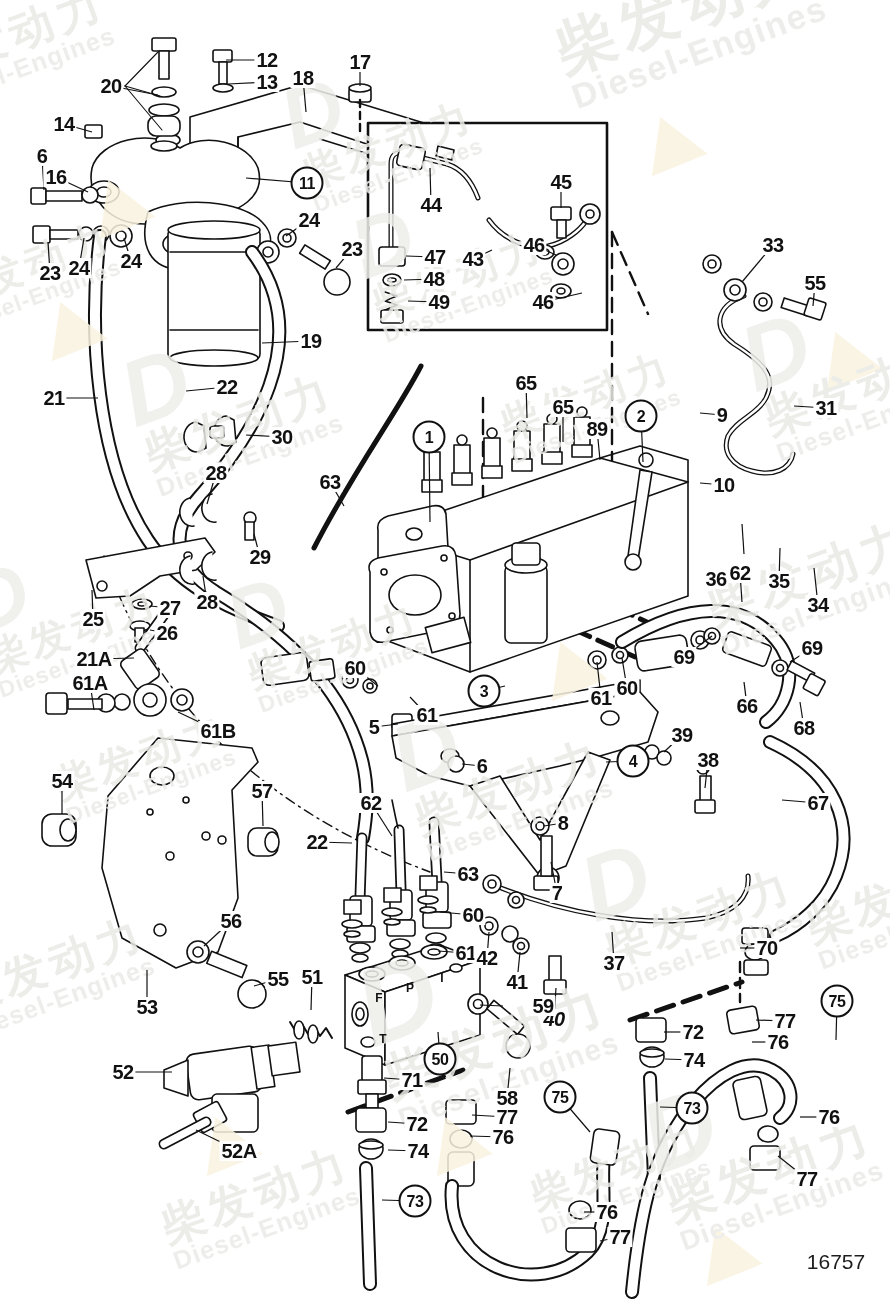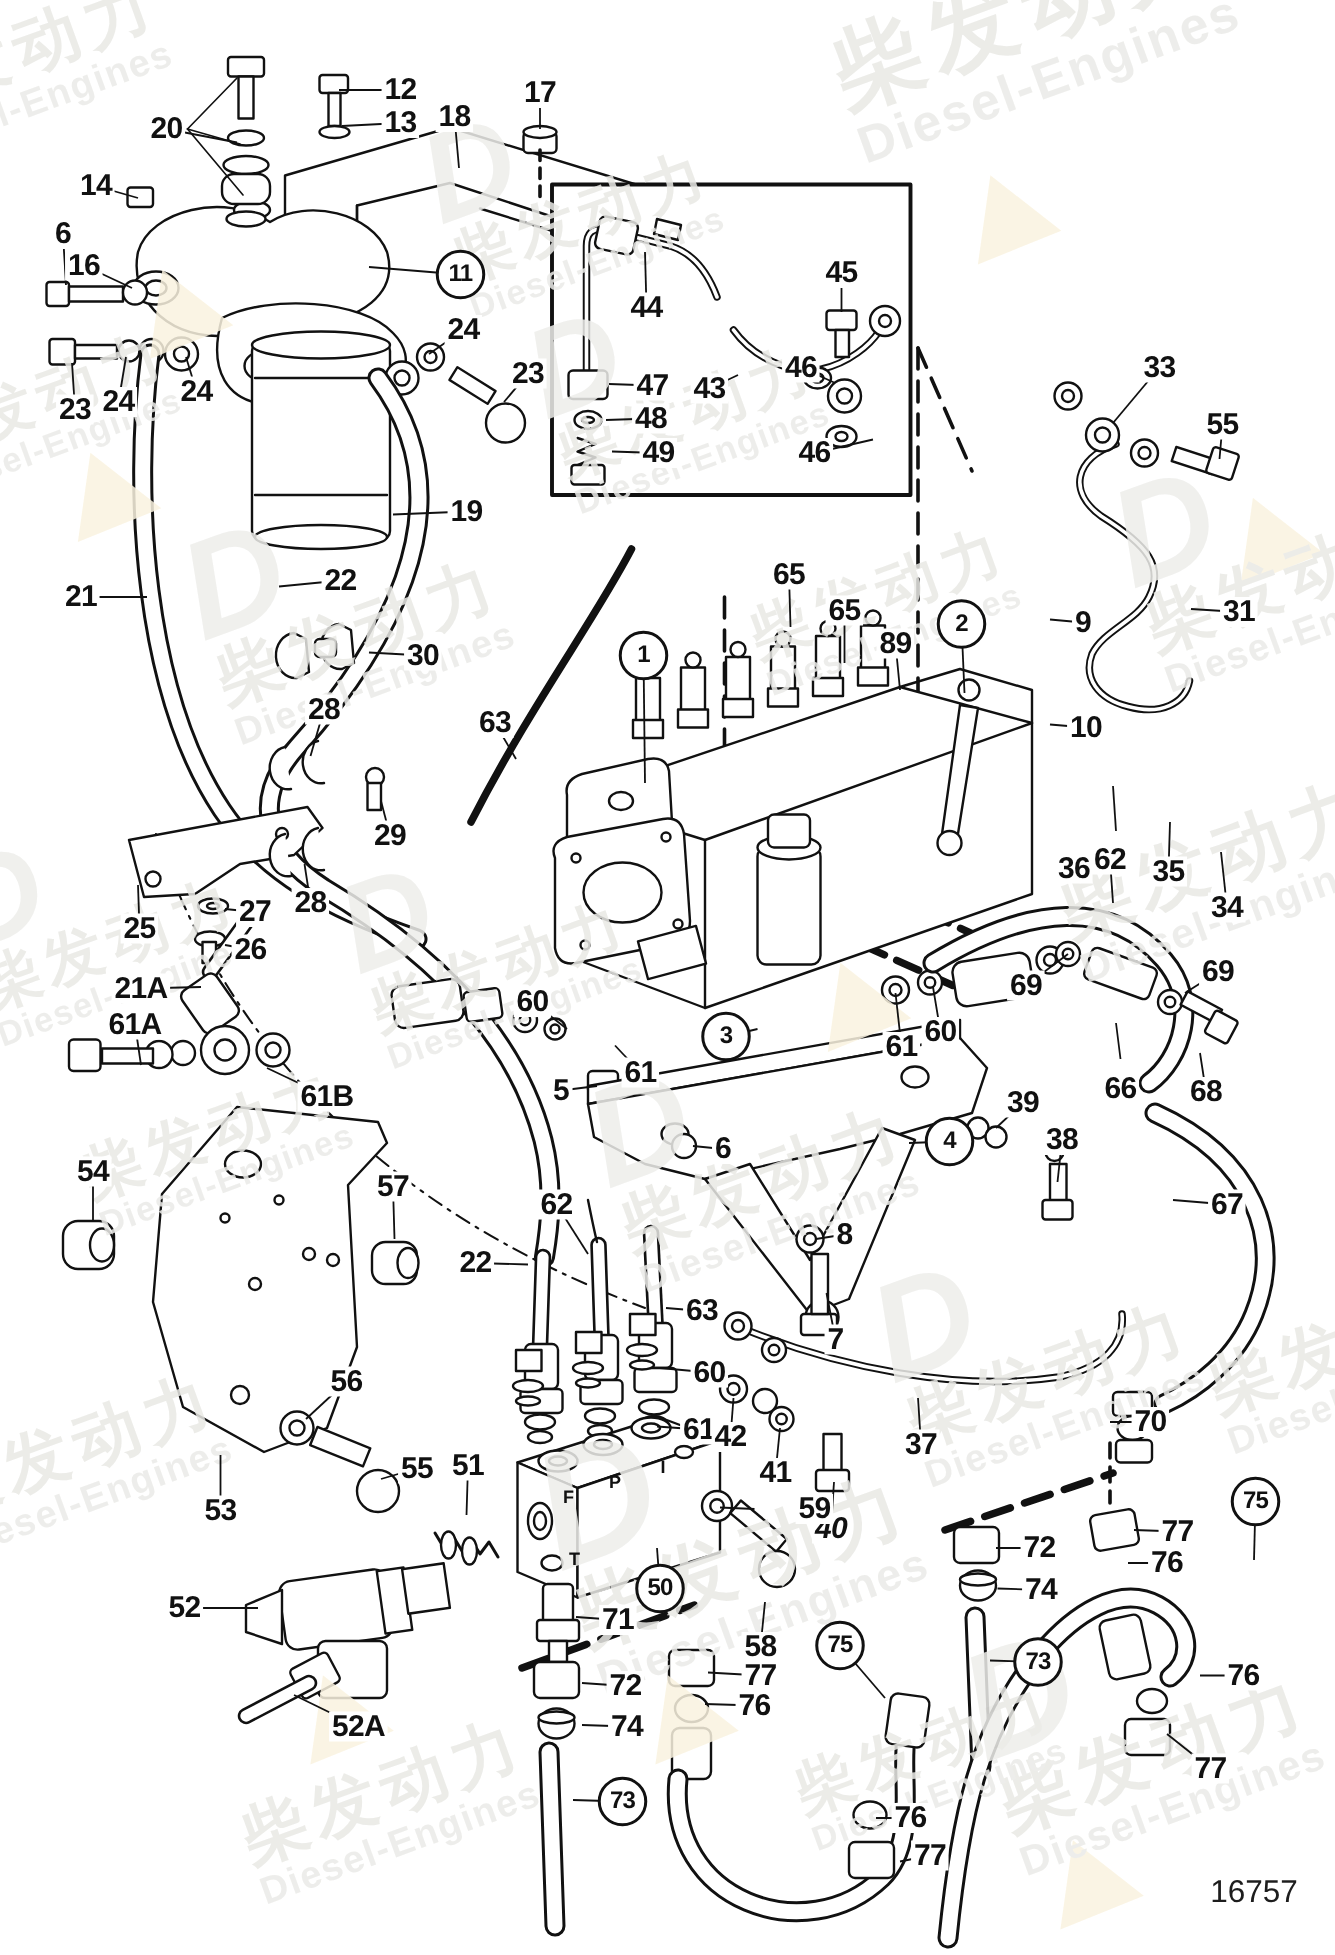--- a/index.html
+++ b/index.html
@@ -686,21 +686,21 @@
       <div class="callout" style="left: 722px; top: 415px;">9</div>
       <div class="callout" style="left: 724px; top: 485px;">10</div>
       <div class="callout" style="left: 716px; top: 554px; margin-top: 25px;">36</div>
       <div class="callout" style="left: 779px; top: 581px;">35</div>
       <div class="callout" style="left: 818px; top: 605px;">34</div>
       <div class="callout" style="left: 740px; top: 573px;">62</div>
       <div class="callout" style="left: 684px; top: 657px;">69</div>
       <div class="callout" style="left: 812px; top: 648px;">69</div>
       <div class="callout" style="left: 627px; top: 688px;">60</div>
       <div class="callout" style="left: 601px; top: 698px;">61</div>
-      <div class="callout" style="left: 747px; top: 706px; margin-top: 20px;">66</div>
+      <div class="callout" style="left: 747px; top: 706px;">66</div>
       <div class="callout" style="left: 804px; top: 728px;">68</div>
       <div class="callout" style="left: 818px; top: 803px;">67</div>
       <div class="callout" style="left: 94px; top: 659px;">21A</div>
       <div class="callout" style="left: 90px; top: 683px;">61A</div>
       <div class="callout" style="left: 218px; top: 731px;">61B</div>
       <div class="callout" style="left: 62px; top: 781px;">54</div>
       <div class="callout" style="left: 262px; top: 791px;">57</div>
       <div class="callout" style="left: 147px; top: 1007px;">53</div>
       <div class="callout" style="left: 231px; top: 921px;">56</div>
       <div class="callout" style="left: 278px; top: 979px;">55</div>

